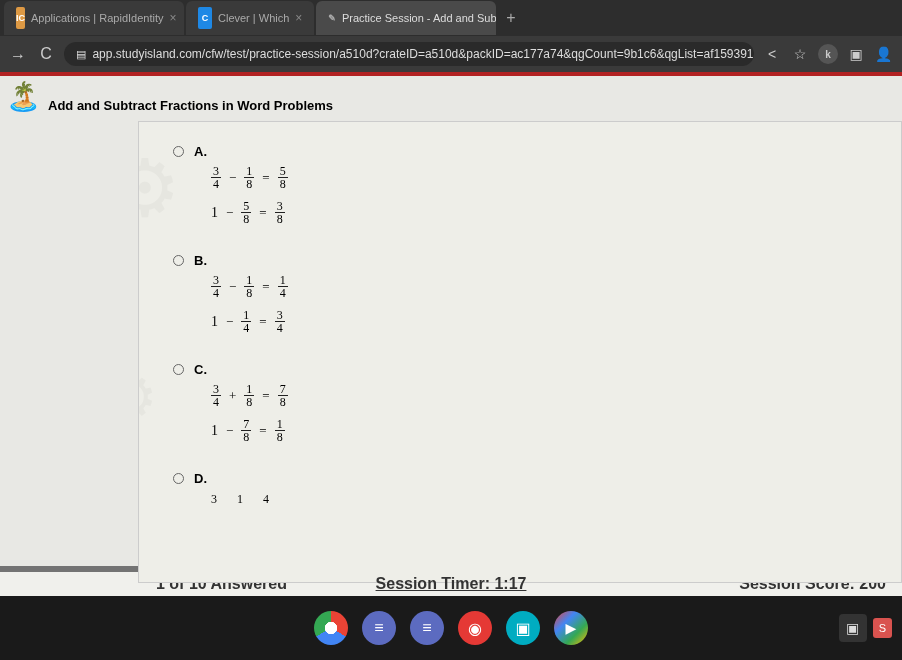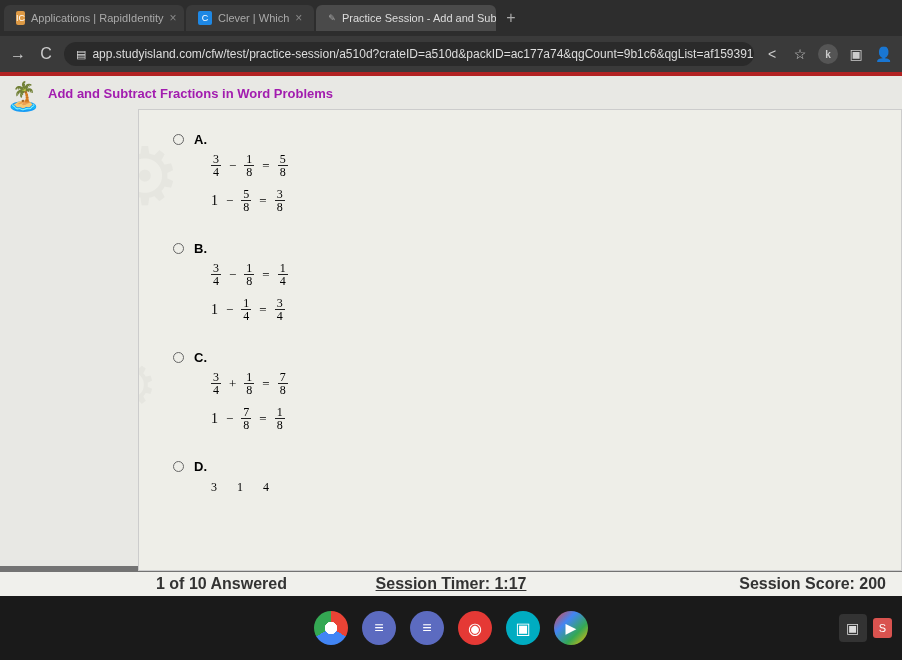--- a/index.html
+++ b/index.html
@@ -28,27 +28,27 @@
       align-items: center;
       gap: 6px;
       border-radius: 6px 6px 0 0;
       max-width: 180px;
       white-space: nowrap;
       overflow: hidden;
     }
     .tab.active { background: #4a4a4a; color: #ddd; }
     .tab-favicon {
       width: 14px;
-      height: 14px;
+      height: 22px;
       border-radius: 2px;
       display: inline-flex;
       align-items: center;
       justify-content: center;
       font-size: 9px;
-      font-weight: normal;
+      font-weight: bold;
     }
     .tab .close-x { margin-left: auto; font-size: 12px; color: #888; }
     .new-tab { color: #aaa; font-size: 16px; padding: 0 8px; }
     .address-bar-row {
       background: #3a3a3a;
       height: 36px;
       display: flex;
       align-items: center;
       padding: 0 8px;
       gap: 8px;
@@ -89,22 +89,23 @@
       padding-top: 4px;
       display: flex;
       justify-content: center;
       align-items: start;
     }
     .palm-logo { font-size: 28px; }
     .main-content { flex: 1; padding-top: 6px; }
     .page-title {
       font-size: 13px;
       font-weight: bold;
-      color: #a21caf;
+      color: #000000;
       padding: 4px 0 8px 0;
+      margin-top: 12px;
     }
     .question-panel {
       background: #eeeee8;
       border: 1px solid #ccc;
       margin-left: 90px;
       margin-right: 0;
       padding: 8px 14px;
       height: 462px;
       overflow: hidden;
       position: relative;

